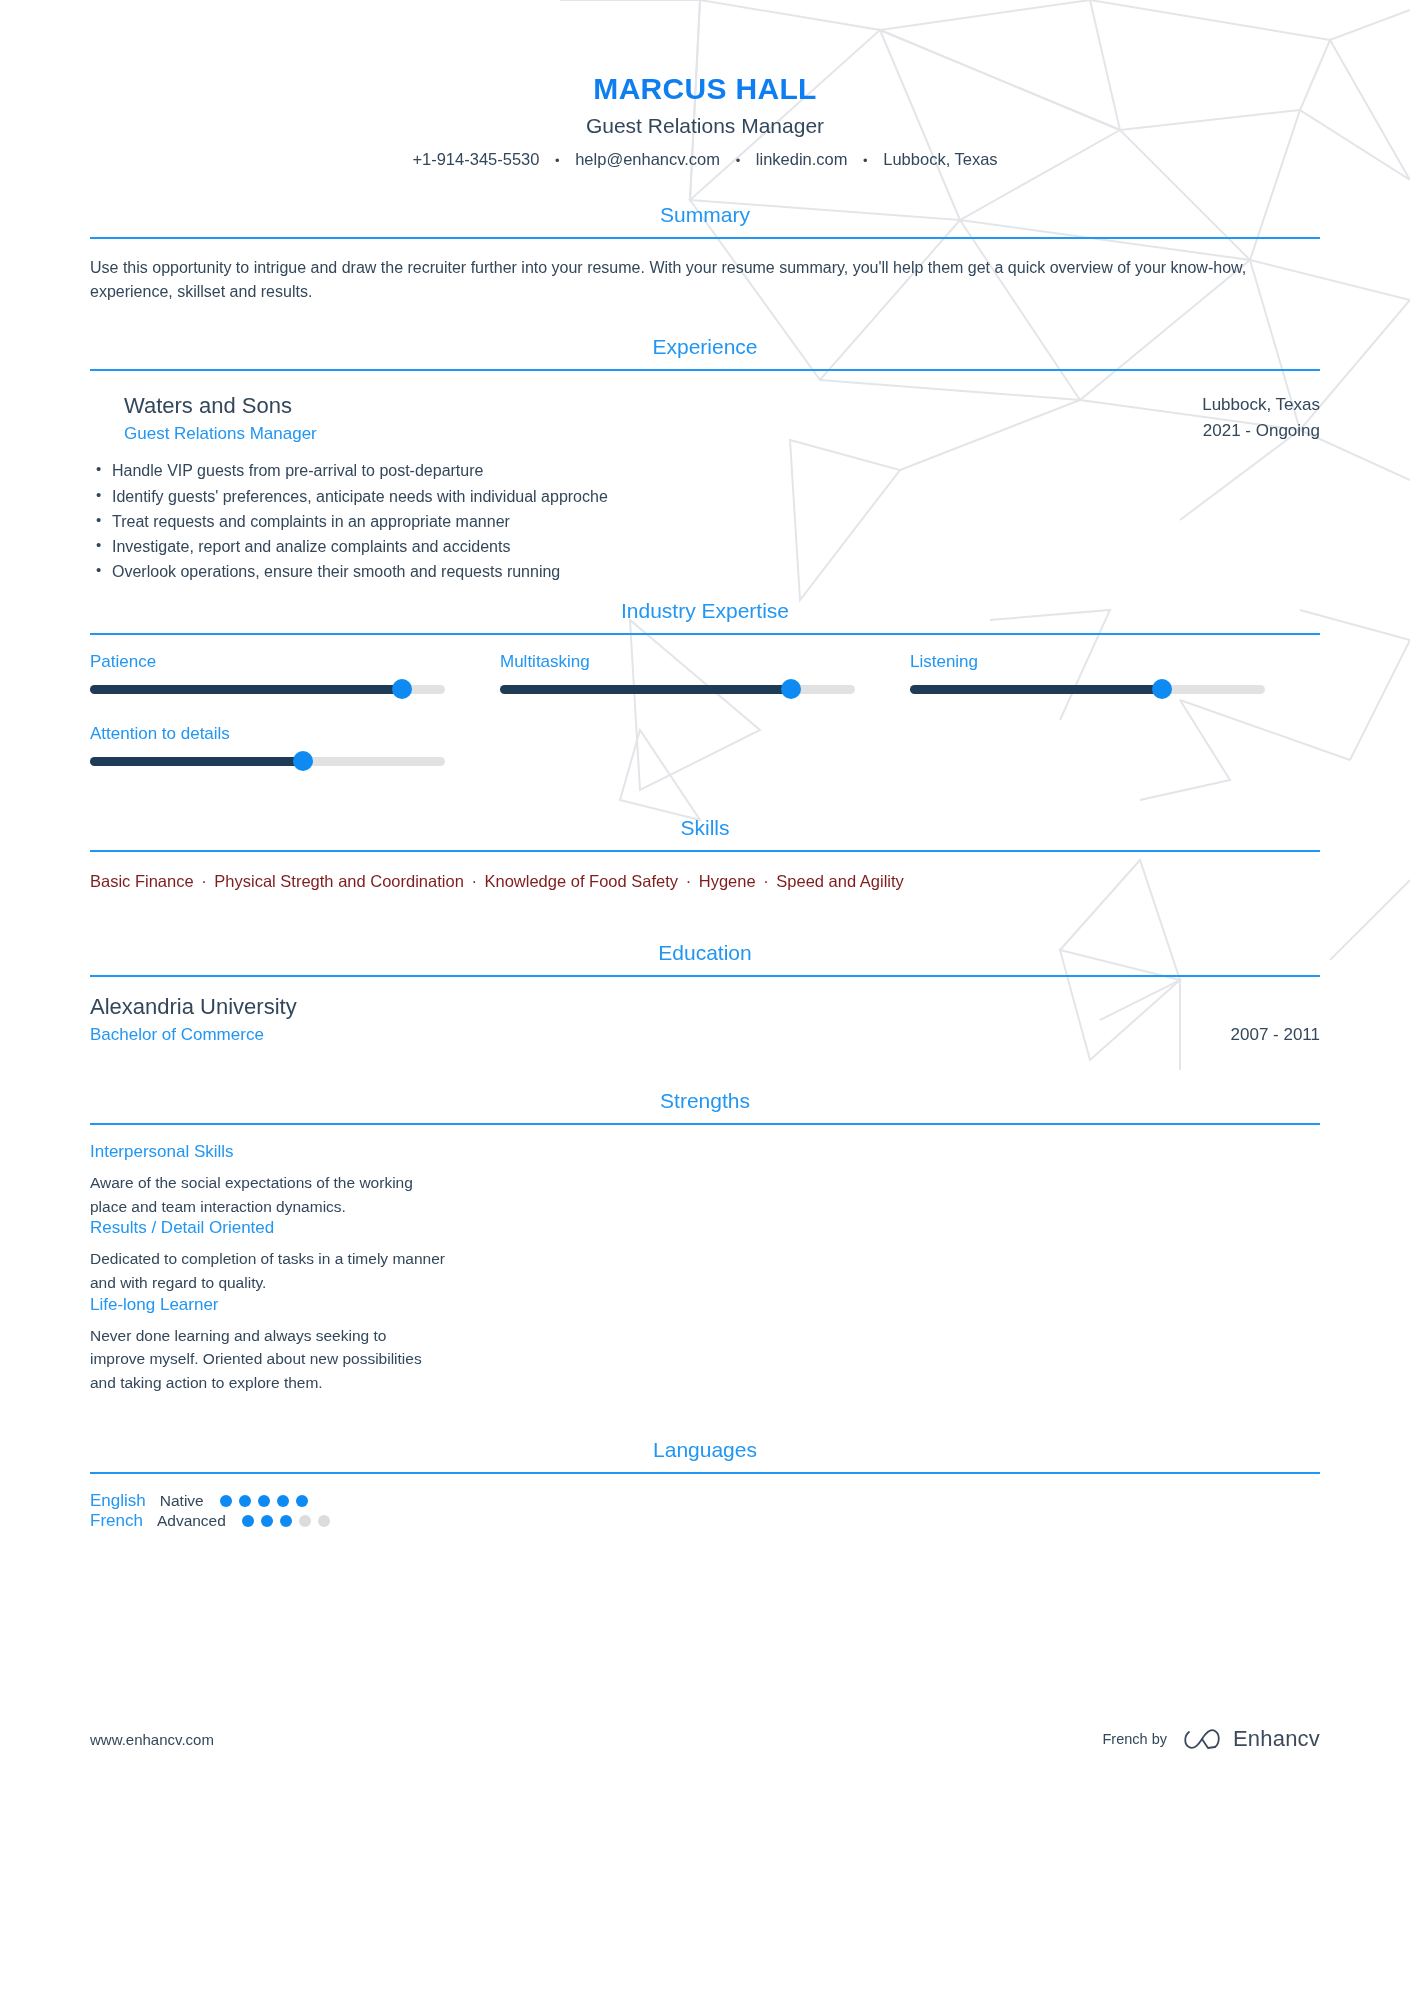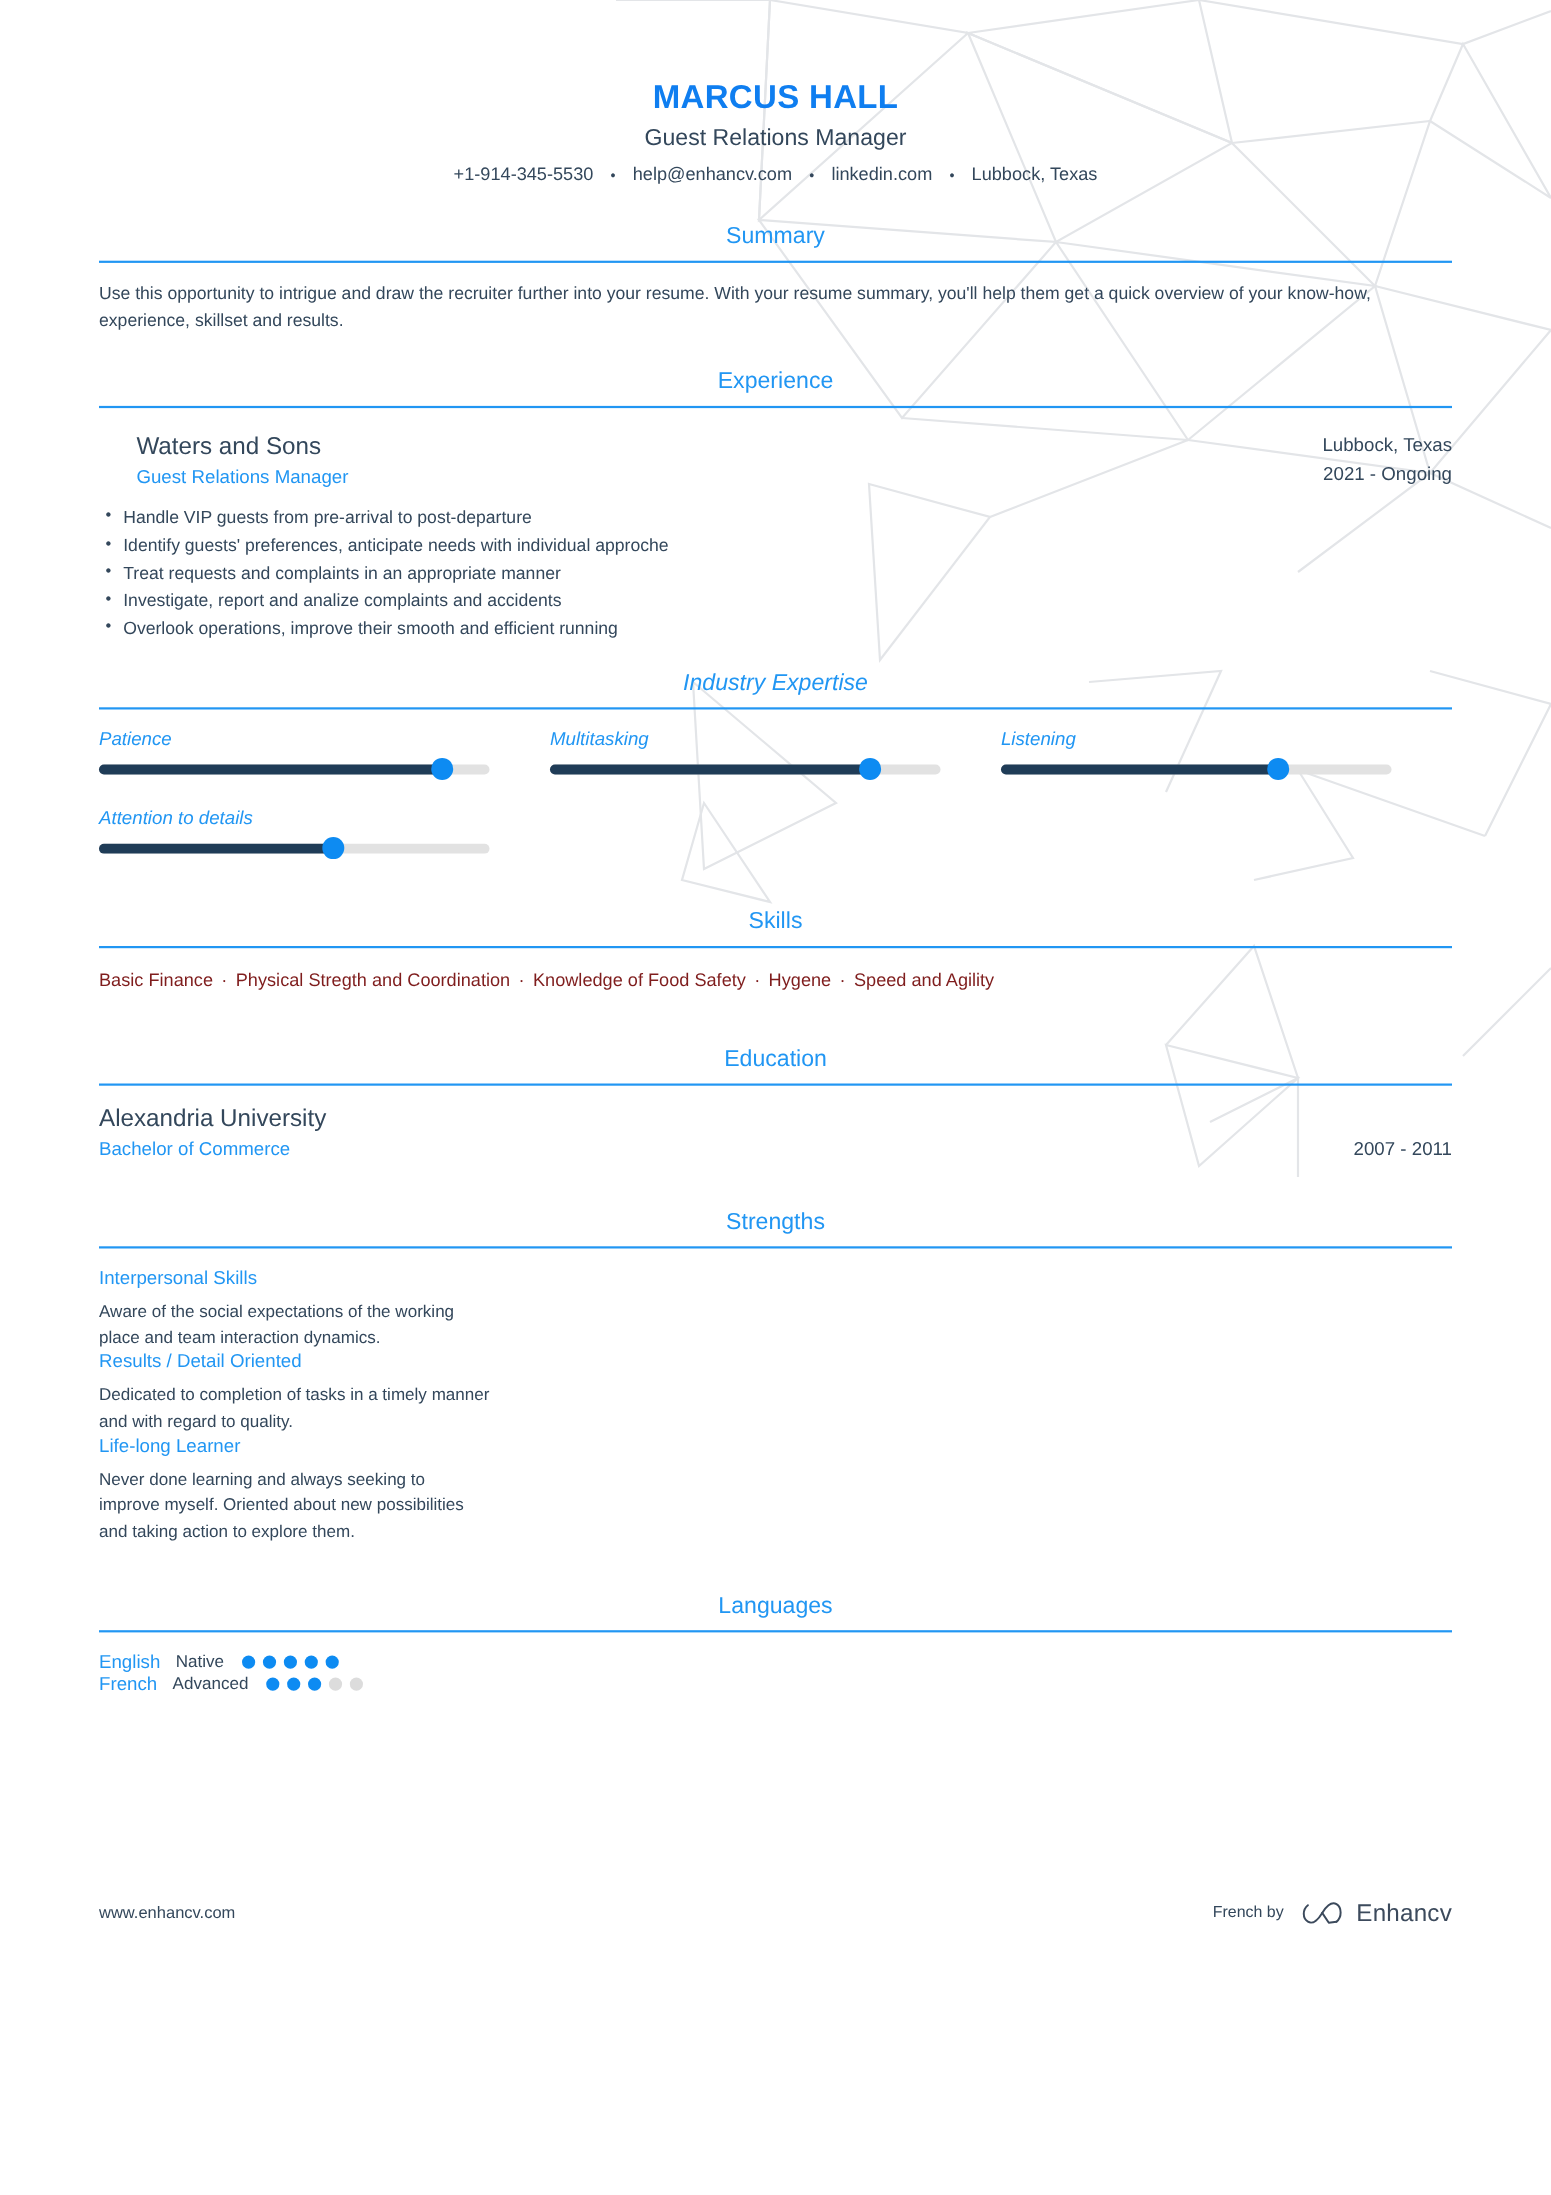--- a/index.html
+++ b/index.html
@@ -256,26 +256,26 @@
           <div class="exp-meta">
             <div>Lubbock, Texas</div>
             <div>2021 - Ongoing</div>
           </div>
         </div>
         <ul class="bullets">
           <li>Handle VIP guests from pre-arrival to post-departure</li>
           <li>Identify guests' preferences, anticipate needs with individual approche</li>
           <li>Treat requests and complaints in an appropriate manner</li>
           <li>Investigate, report and analize complaints and accidents</li>
-          <li>Overlook operations, improve their smooth and efficient running</li>
+          <li>Overlook operations, ensure their smooth and requests running</li>
         </ul>
       </div>
     </div>
 
-    <div class="section" style="margin-top:24px;font-style:italic;">
+    <div class="section" style="margin-top:14px;">
       <div class="section-title">Industry Expertise</div>
       <div class="rule"></div>
       <div class="section-body">
         <div class="slider-grid">
 
           <div class="slider-cell">
             <div class="slider-label">Patience</div>
             <div class="slider-track">
               <div class="slider-fill" style="width: 88%;"></div>
               <div class="slider-knob" style="left: 88%;"></div>

